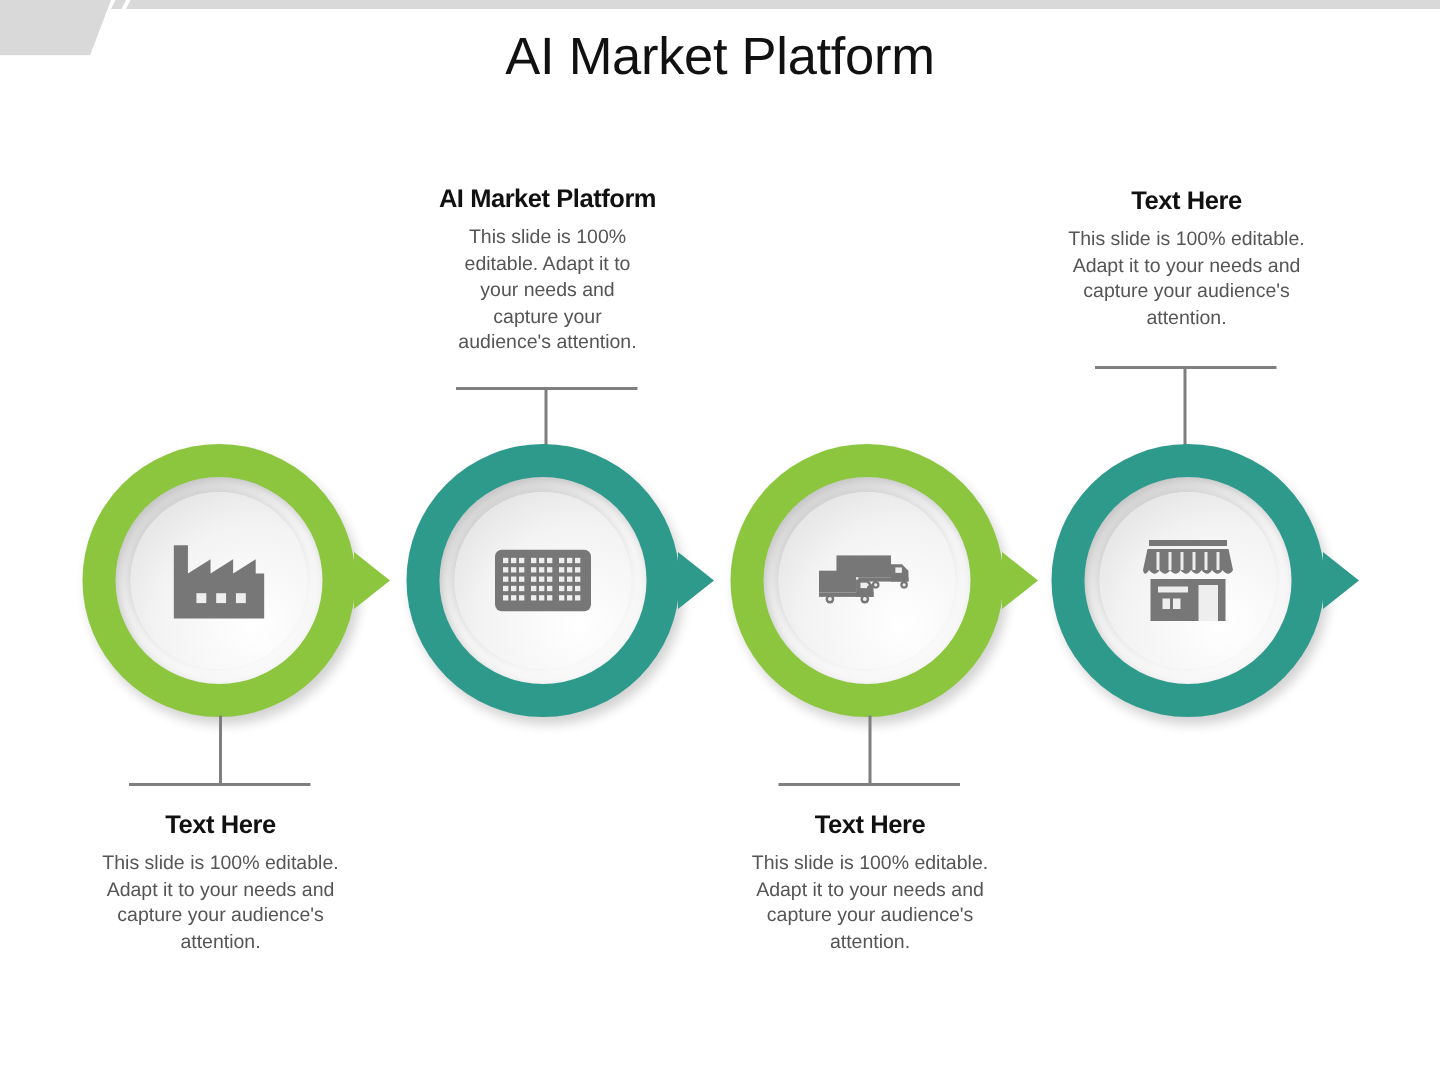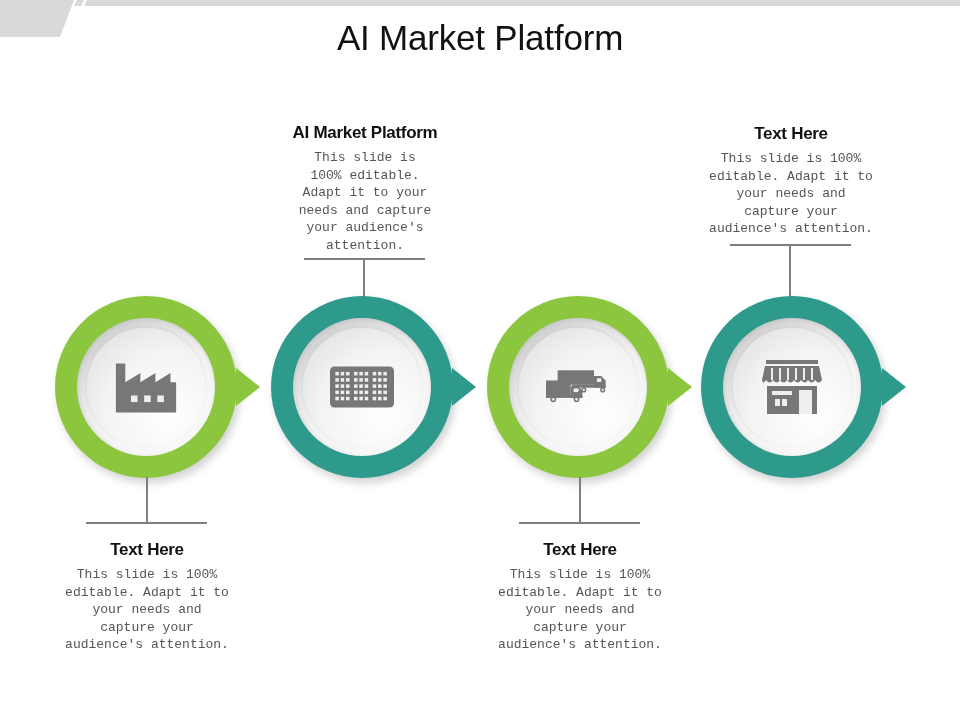--- a/index.html
+++ b/index.html
@@ -58,21 +58,21 @@
   .arrow.green { background: #8cc63f; }
   .arrow.teal { background: #2e9a8c; }
   .hline { position: absolute; height: 2px; background: #7f7f7f; }
   .vline { position: absolute; width: 2px; background: #7f7f7f; }
   .text-block { position: absolute; width: 170px; text-align: center; }
   .text-block .heading {
     font-weight: bold; font-size: 17px; color: #111; margin-bottom: 6px;
     letter-spacing: -0.3px;
   }
   .text-block .body {
-    font-size: 13px; line-height: 17.5px; color: #555; font-family: Liberation Mono, monospace;
+    font-size: 13px; line-height: 17.5px; color: #555;
   }
 </style>
 </head>
 <body>
 
 <div class="corner-deco"></div>
 <div class="corner-stripe"></div>
 <div class="top-bar"></div>
 
 <div class="title">AI Market Platform</div>

